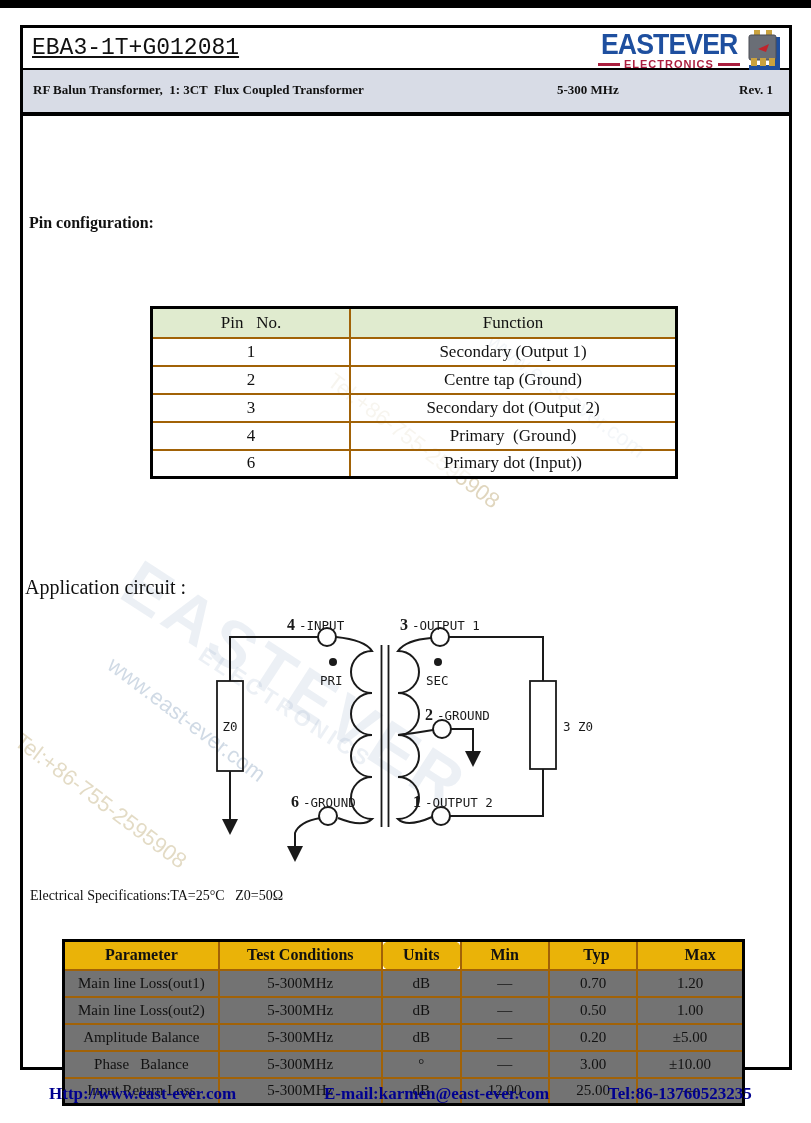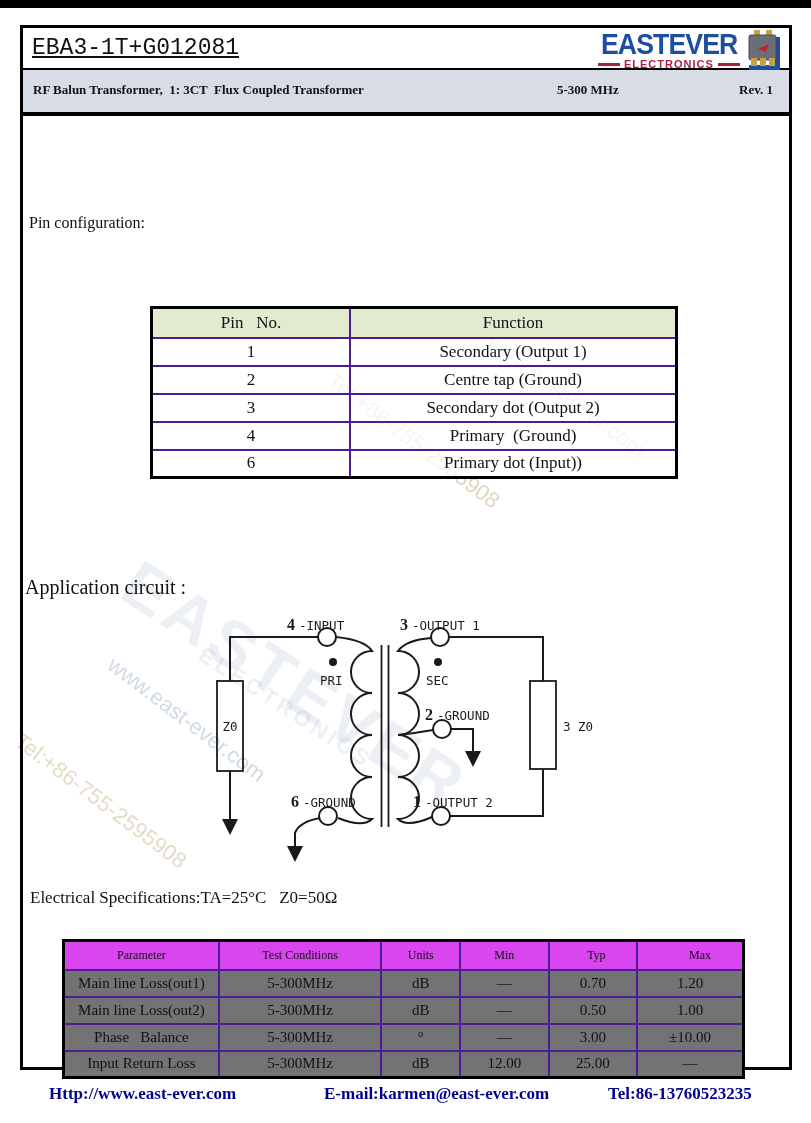--- a/index.html
+++ b/index.html
@@ -51,38 +51,38 @@
     border-bottom: 4px solid #000;
   }
   .subtitle-row span { position: absolute; top: 12px; font-weight: bold; font-size: 13px; white-space: pre; }
   .st-main { left: 10px; }
   .st-freq { left: 534px; }
   .st-rev  { left: 716px; }
 
   .content { position: relative; width: 100%; height: calc(100% - 88px); background: transparent; }
 
   .heading { position: absolute; white-space: pre; }
-  .h-pin  { left: 6px;  top: 98px;  font-size: 16px; font-weight: normal; }
+  .h-pin  { left: 6px;  top: 98px;  font-size: 16px; font-weight: bold; }
   .h-app  { left: 2px;  top: 460px; font-size: 20px; font-weight: normal; }
-  .h-elec { left: 7px;  top: 772px; font-size: 17px; font-weight: normal; }
+  .h-elec { left: 7px;  top: 772px; font-size: 14px; font-weight: normal; }
 
   
   table { border-collapse: collapse; background: transparent; }
-  td, th { border: 2px solid #4c1d95; text-align: center; white-space: pre; font-weight: normal; }
+  td, th { border: 2px solid #a16207; text-align: center; white-space: pre; font-weight: normal; }
 
   .pin-table { position: absolute; left: 127px; top: 190px; width: 528px; border: 3px solid #000; }
   .pin-table th { background: #e0ebcf; height: 30px; font-size: 17px; }
   .pin-table td { height: 28px; font-size: 17px; background: rgba(255,255,255,0.75); }
   .pin-table .c-pin { width: 200px; }
   .pin-table .c-fn  { width: 328px; }
 
   .spec-table { position: absolute; left: 39px; top: 823px; width: 683px; border: 3px solid #000; }
-  .spec-table th { height: 29px; font-size: 12px; font-weight: normal; background: #d946ef; }
+  .spec-table th { height: 29px; font-size: 16px; font-weight: bold; background: #eab308; }
   .spec-table td { height: 27px; font-size: 15px; background: #737373; }
-  .sc0 { width: 156px; } .sc1 { width: 165px; } .sc2 { width: 80px; }
+  .sc0 { width: 156px; } .sc1 { width: 165px; } .sc2 { width: 80px; border-radius: 8px; }
   .sc3 { width: 90px; }  .sc4 { width: 90px; padding-left: 7px; }  .sc5 { width: 108px; padding-left: 20px; }
 
   
   .circuit { position: absolute; left: 127px; top: 485px; }
   .circuit text { font-family: "DejaVu Sans Mono", monospace; font-size: 12.5px; fill: #1a1a1a; }
   .circuit .pnum { font-family: "Liberation Serif", serif; font-weight: bold; font-size: 16px; }
 
   
   .footer { position: absolute; top: 1084px; left: 4px; width: 811px; height: 30px; z-index: 1; }
   .footer span {
@@ -237,20 +237,28 @@
         </tr>
         <tr>
           <td>Main line Loss(out2)</td>
           <td>5-300MHz</td>
           <td>dB</td>
           <td>—</td>
           <td>0.50</td>
           <td>1.00</td>
         </tr>
         <tr>
+          <td>Amplitude Balance</td>
+          <td>5-300MHz</td>
+          <td>dB</td>
+          <td>—</td>
+          <td>0.20</td>
+          <td>±5.00</td>
+        </tr>
+        <tr>
           <td>Phase   Balance</td>
           <td>5-300MHz</td>
           <td>°</td>
           <td>—</td>
           <td>3.00</td>
           <td>±10.00</td>
         </tr>
         <tr>
           <td>Input Return Loss</td>
           <td>5-300MHz</td>

